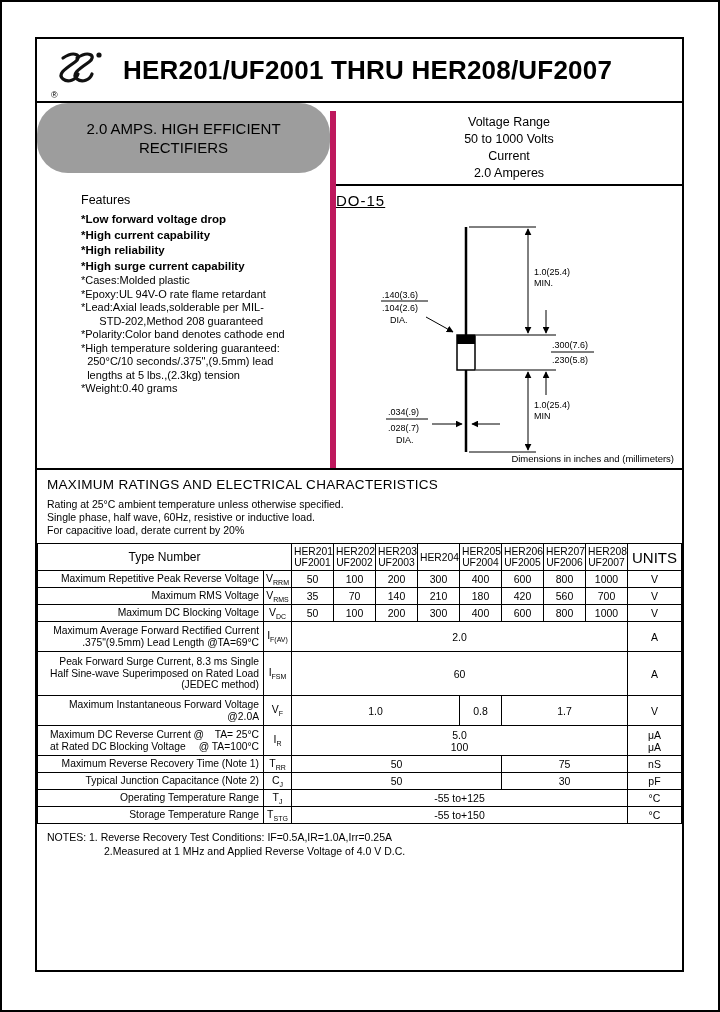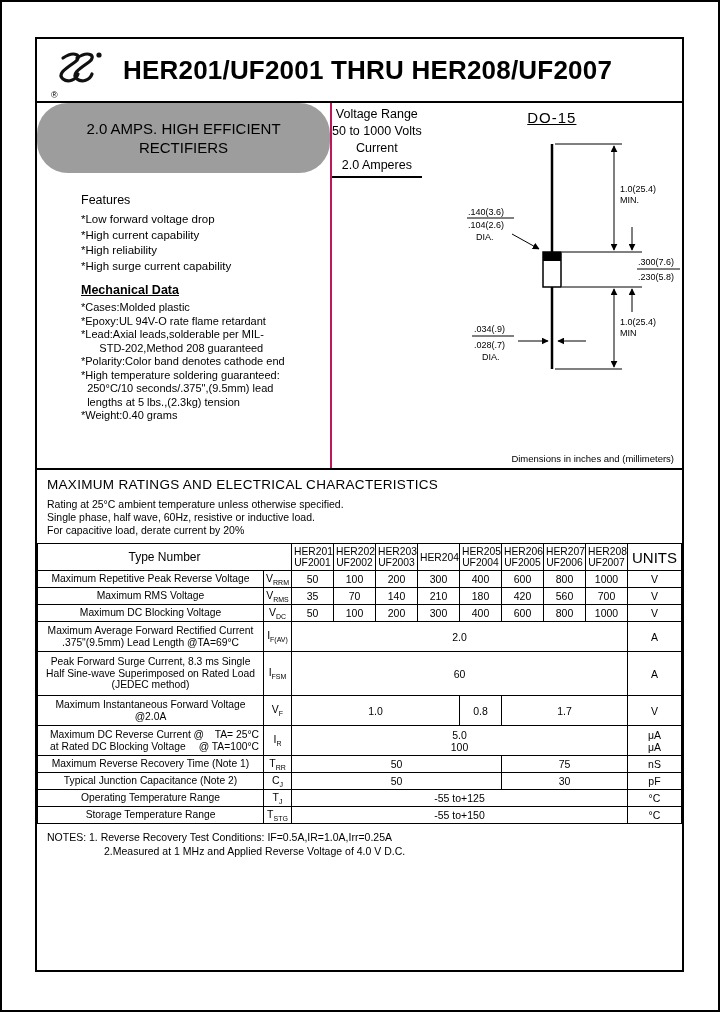--- a/index.html
+++ b/index.html
@@ -12,40 +12,40 @@
   .logo{width:86px;position:relative;padding-left:12px;box-sizing:border-box;}
   .reg{position:absolute;left:14px;bottom:-8px;font-size:9px;}
   .title{font-size:26px;font-weight:bold;white-space:nowrap;letter-spacing:0.2px;}
   
   .twocol{display:flex;height:365px;border-bottom:2px solid #000;flex:0 0 auto;}
   .leftcol{width:293px;flex:0 0 auto;display:flex;flex-direction:column;}
   .graybox{height:70px;background:#9d9d9d;display:flex;flex-direction:column;justify-content:center;
            align-items:center;text-align:center;font-size:15px;line-height:19px;border-radius:31px;}
   .features{padding:20px 6px 0 8px;margin-left:36px;}
   .feat-head{font-size:12.5px;margin:0 0 5px 0;}
-  .feat-item{font-size:11.5px;line-height:15.5px;white-space:pre-wrap;}
+  .feat-item{font-size:11.5px;line-height:15.5px;white-space:pre-wrap;font-weight:bold;}
   .mech-head{font-size:12.5px;font-weight:bold;text-decoration:underline;margin:9px 0 4px 0;}
   .mech-item{font-size:11px;line-height:13.5px;white-space:pre-wrap;}
-  .rightcol{flex:1;border-left:2px solid #be185d;display:flex;flex-direction:row;}
+  .rightcol{flex:1;border-left:6px solid #be185d;display:flex;flex-direction:column;margin-top:8px;}
   .voltbox{height:73px;border-bottom:2px solid #000;display:flex;flex-direction:column;
            align-items:center;justify-content:center;font-size:12.5px;line-height:17px;flex:0 0 auto;}
   .pkg{flex:1;position:relative;}
-  .pkg-title{text-align:center;font-size:15px;margin-top:6px;text-decoration:underline;letter-spacing:1px;}
+  .pkg-title{text-align:left;font-size:15px;margin-top:6px;text-decoration:underline;letter-spacing:1px;}
   .pkg-svg{position:absolute;left:0;top:26px;width:352px;height:244px;}
   .pkg-svg line,.pkg-svg rect{stroke:#000;}
   .pkg-svg text{font-size:9px;font-family:"Liberation Sans",sans-serif;fill:#000;}
   .pkg-caption{position:absolute;right:8px;bottom:4px;font-size:9.5px;}
   
   .ratings{padding:7px 10px 0 10px;height:73px;box-sizing:border-box;flex:0 0 auto;}
   .ratings-title{font-size:13.5px;margin-bottom:6px;letter-spacing:0.3px;}
   .ratings-line{font-size:10.5px;line-height:13px;}
   
   table{width:100%;border-collapse:collapse;table-layout:fixed;flex:0 0 auto;}
   td,th{border:1px solid #000;padding:0 2px;font-weight:normal;overflow:hidden;}
-  .p{text-align:center;font-size:10.3px;line-height:11.5px;padding:1px 4px;}
+  .p{text-align:right;font-size:10.3px;line-height:11.5px;padding:1px 4px;}
   .c{text-align:center;font-size:10.5px;}
   .hdr{font-size:10.3px;line-height:11px;text-align:center;}
   .th-type{font-size:12px;text-align:center;}
   .th-units{font-size:15px;text-align:center;}
   sub{font-size:7px;}
   .sym{font-size:10.5px;}
   .h17{height:17px;} .h27{height:27px;} .h30{height:30px;} .h44{height:44px;}
   .pline{display:flex;justify-content:space-between;padding-left:8px;}
   
   .notes{padding:6px 10px;font-size:10.5px;line-height:14px;}
@@ -76,21 +76,20 @@
         <div class="graybox">
           <div>2.0 AMPS. HIGH EFFICIENT</div>
           <div>RECTIFIERS</div>
         </div>
         <div class="features">
           <div class="feat-head">Features</div>
           <div class="feat-item">*Low forward voltage drop</div>
           <div class="feat-item">*High current capability</div>
           <div class="feat-item">*High reliability</div>
           <div class="feat-item">*High surge current capability</div>
-          <div class="mech-head">Mechanical Data</div>
           <div class="mech-item">*Cases:Molded plastic</div>
           <div class="mech-item">*Epoxy:UL 94V-O rate flame retardant</div>
           <div class="mech-item">*Lead:Axial leads,solderable per MIL-</div>
           <div class="mech-item">      STD-202,Method 208 guaranteed</div>
           <div class="mech-item">*Polarity:Color band denotes cathode end</div>
           <div class="mech-item">*High temperature soldering guaranteed:</div>
           <div class="mech-item">  250°C/10 seconds/.375",(9.5mm) lead</div>
           <div class="mech-item">  lengths at 5 lbs.,(2.3kg) tension</div>
           <div class="mech-item">*Weight:0.40 grams</div>
         </div>

